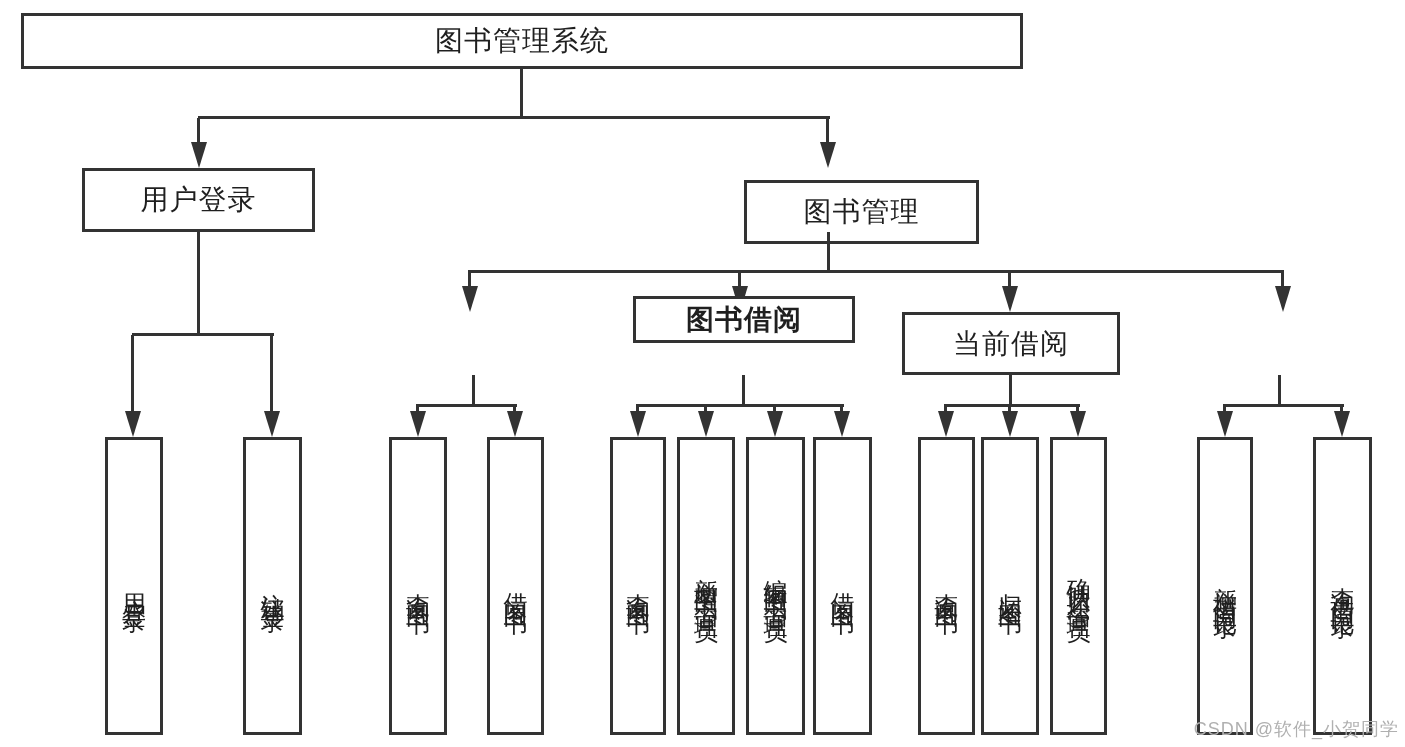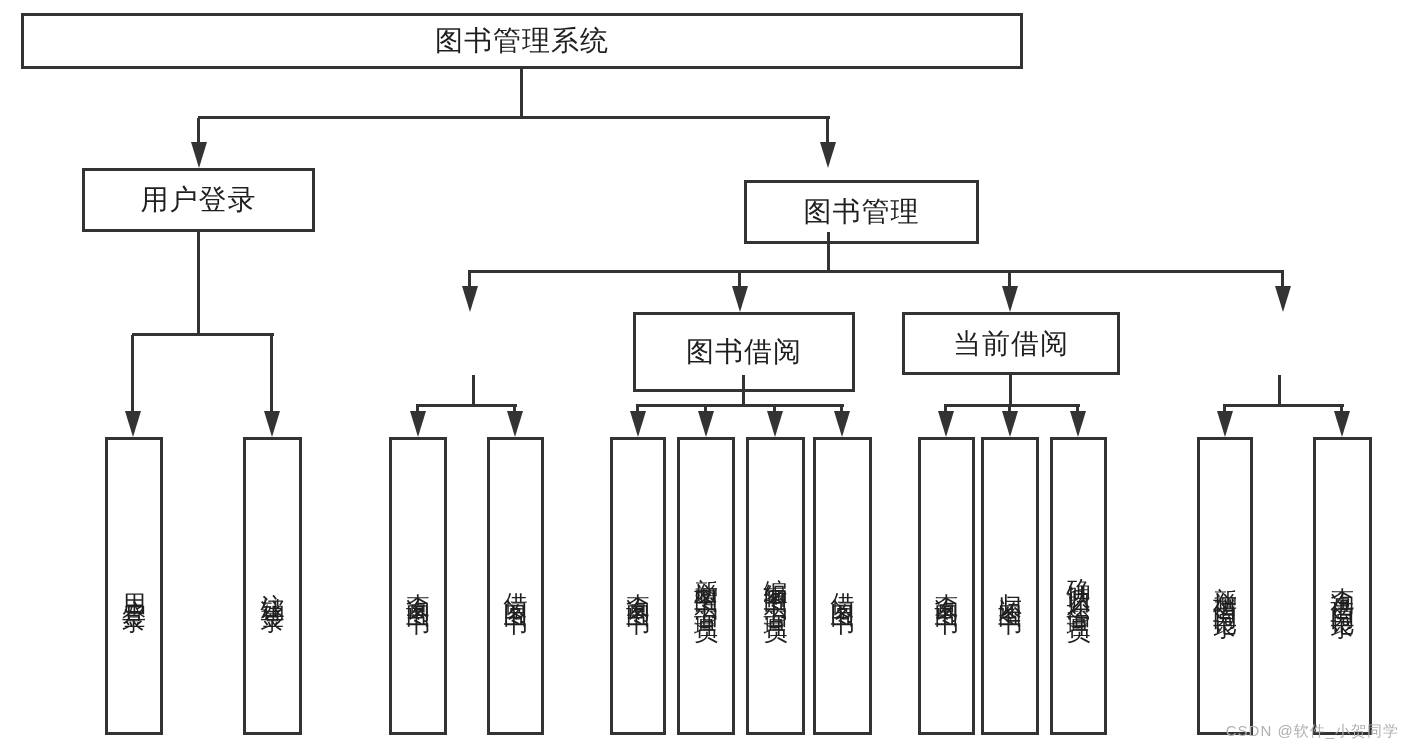--- a/index.html
+++ b/index.html
@@ -32,21 +32,21 @@
   }
   .vl{position:absolute;width:3px;background:var(--line);}
   .hl{position:absolute;height:3px;background:var(--line);}
   .arrow{
     position:absolute;width:0;height:0;
     border-left:8px solid transparent;border-right:8px solid transparent;
     border-top:26px solid var(--line);
   }
   .watermark{
     position:absolute;right:6px;bottom:6px;
-    font-size:15px;color:var(--wm);letter-spacing:1px;white-space:nowrap;margin-left:10px;
+    font-size:18px;color:var(--wm);letter-spacing:1px;white-space:nowrap;margin-left:10px;
   }
 </style>
 </head>
 <body>
 
 <div id="canvas">
 
   <div class="hnode" style="left:21px;top:13px;width:1002px;height:56px;">
     <span>图书管理系统</span>
   </div>
@@ -76,21 +76,21 @@
   <div class="hl" style="left:468px;top:270px;width:816px;"></div>
   <div class="vl" style="left:468px;top:272px;height:18px;"></div>
   <div class="arrow" style="left:462px;top:286px;"></div>
   <div class="vl" style="left:738px;top:272px;height:18px;"></div>
   <div class="arrow" style="left:732px;top:286px;"></div>
   <div class="vl" style="left:1008px;top:272px;height:18px;"></div>
   <div class="arrow" style="left:1002px;top:286px;"></div>
   <div class="vl" style="left:1281px;top:272px;height:18px;"></div>
   <div class="arrow" style="left:1275px;top:286px;"></div>
 
-  <div class="hnode" style="left:633px;top:312px;width:222px;height:80px;">
+  <div class="hnode" style="left:633px;top:296px;width:222px;height:47px;font-weight:bold;">
     <span>图书借阅</span>
   </div>
   <div class="hnode" style="left:902px;top:312px;width:218px;height:63px;">
     <span>当前借阅</span>
   </div>
 
   <div class="vl" style="left:472px;top:375px;height:31px;"></div>
   <div class="hl" style="left:416px;top:404px;width:101px;"></div>
   <div class="vl" style="left:416px;top:406px;height:10px;"></div>
   <div class="arrow" style="left:410px;top:411px;"></div>

